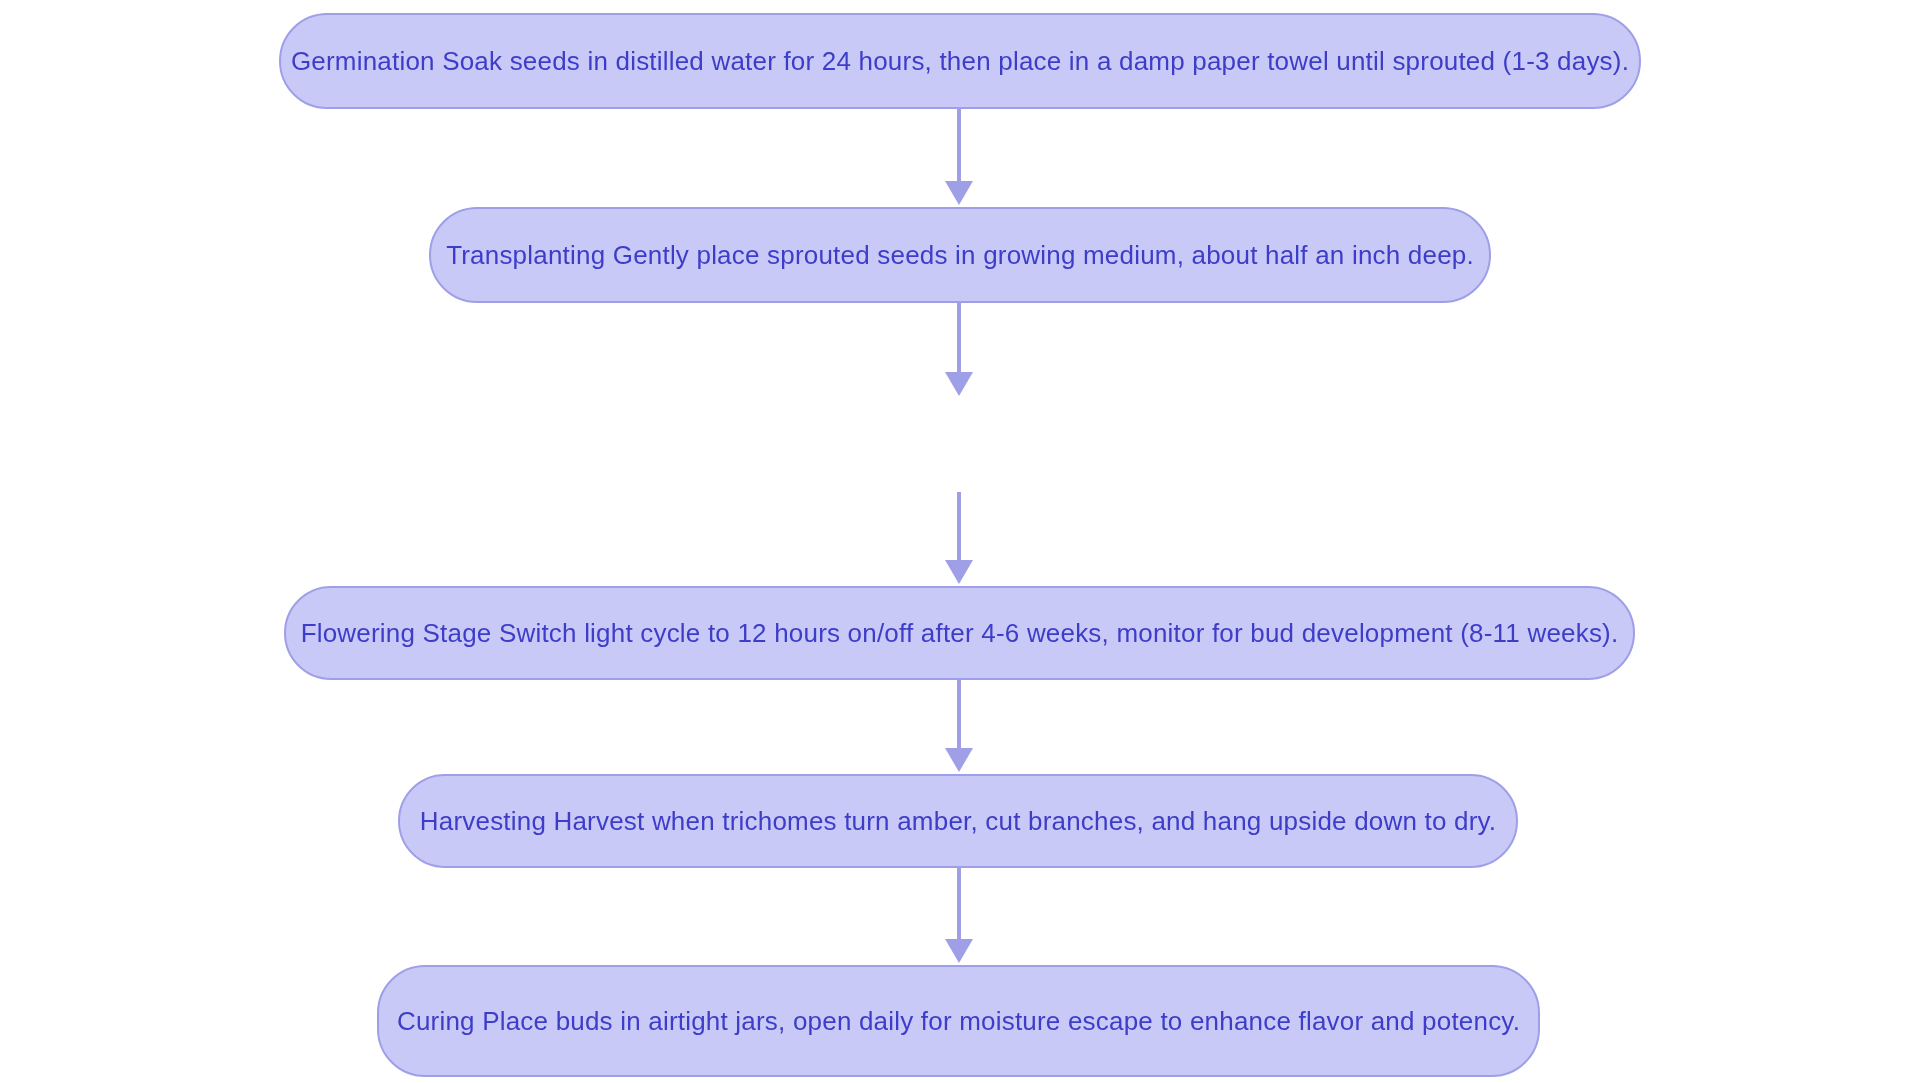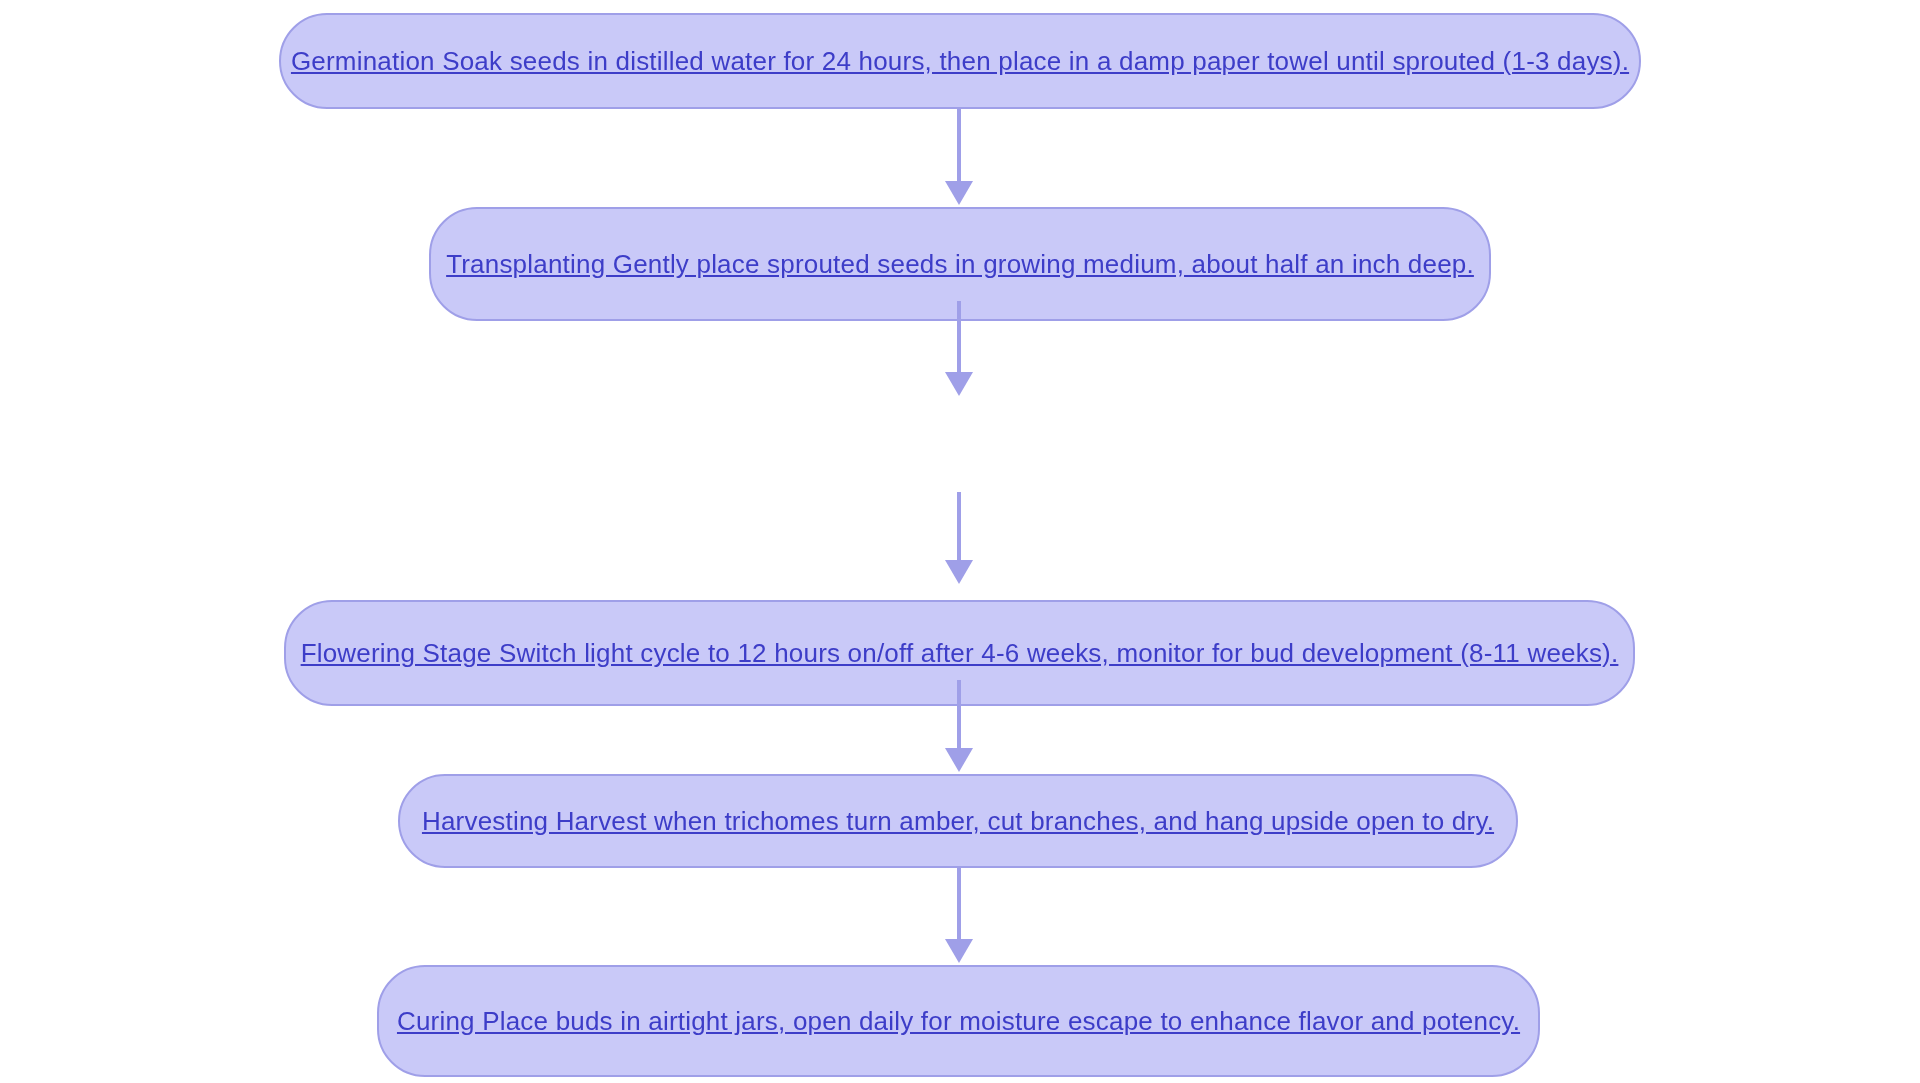--- a/index.html
+++ b/index.html
@@ -28,26 +28,25 @@
     align-items: center;
     justify-content: center;
     text-align: center;
     color: var(--node-text, #3d3dc8);
     font-size: 26px;
     letter-spacing: 0.2px;
     padding: 0 40px;
   }
   .node-label {
     white-space: nowrap;
-    text-decoration: underline;
   }
   .node1 { left: 279px; top: 13px;  width: 1362px; height: 96px; }
-  .node2 { left: 429px; top: 207px; width: 1062px; height: 114px; }
+  .node2 { left: 429px; top: 207px; width: 1062px; height: 96px; }
   .node3 { left: 260px; top: 398px; width: 1396px; height: 94px; }
-  .node4 { left: 284px; top: 586px; width: 1351px; height: 106px; margin-top: 14px; }
+  .node4 { left: 284px; top: 586px; width: 1351px; height: 94px; }
   .node5 { left: 398px; top: 774px; width: 1120px; height: 94px; }
   .node6 { left: 377px; top: 965px; width: 1163px; height: 112px; }
 
   .arrow {
     position: absolute;
     left: 944px;
     width: 30px;
     display: flex;
     flex-direction: column;
     align-items: center;
@@ -102,21 +101,21 @@
   <div class="node node4">
     <span class="node-label">Flowering Stage Switch light cycle to 12 hours on/off after 4-6 weeks, monitor for bud development (8-11 weeks).</span>
   </div>
 
   <div class="arrow arrow4">
     <div class="arrow-line"></div>
     <div class="arrow-head"></div>
   </div>
 
   <div class="node node5">
-    <span class="node-label">Harvesting Harvest when trichomes turn amber, cut branches, and hang upside open to dry.</span>
+    <span class="node-label">Harvesting Harvest when trichomes turn amber, cut branches, and hang upside down to dry.</span>
   </div>
 
   <div class="arrow arrow5">
     <div class="arrow-line"></div>
     <div class="arrow-head"></div>
   </div>
 
   <div class="node node6">
     <span class="node-label">Curing Place buds in airtight jars, open daily for moisture escape to enhance flavor and potency.</span>
   </div>

